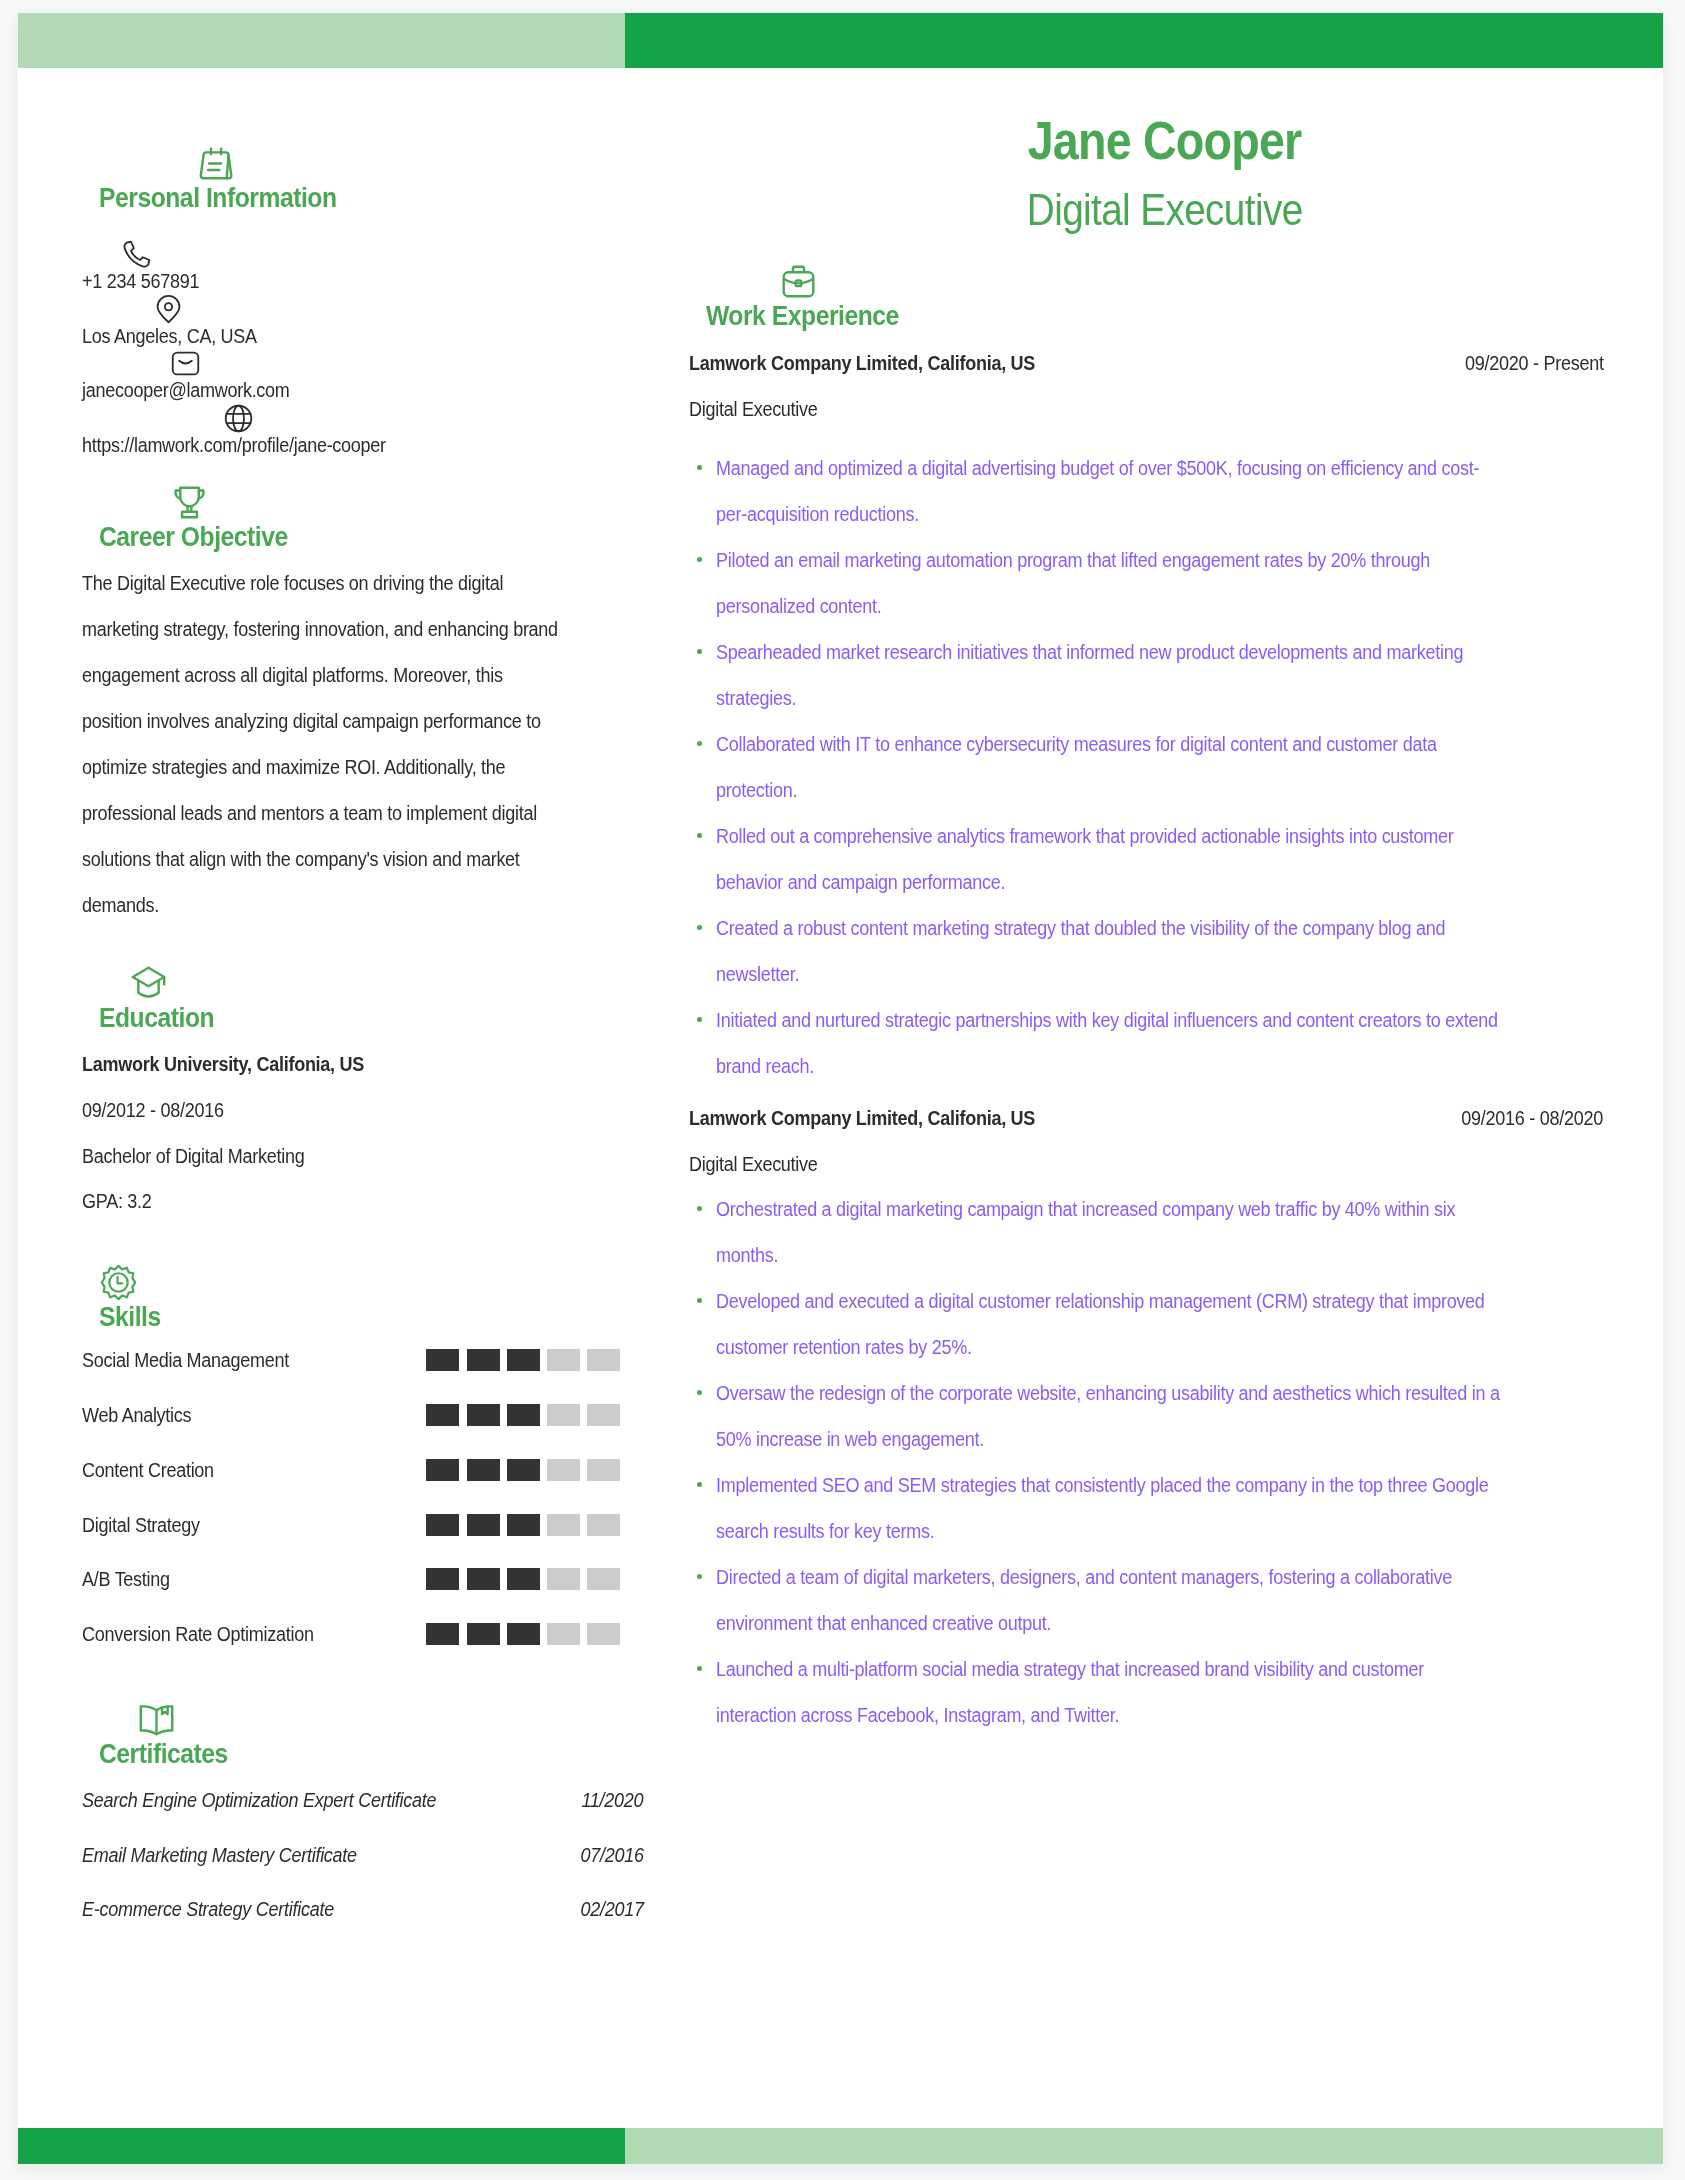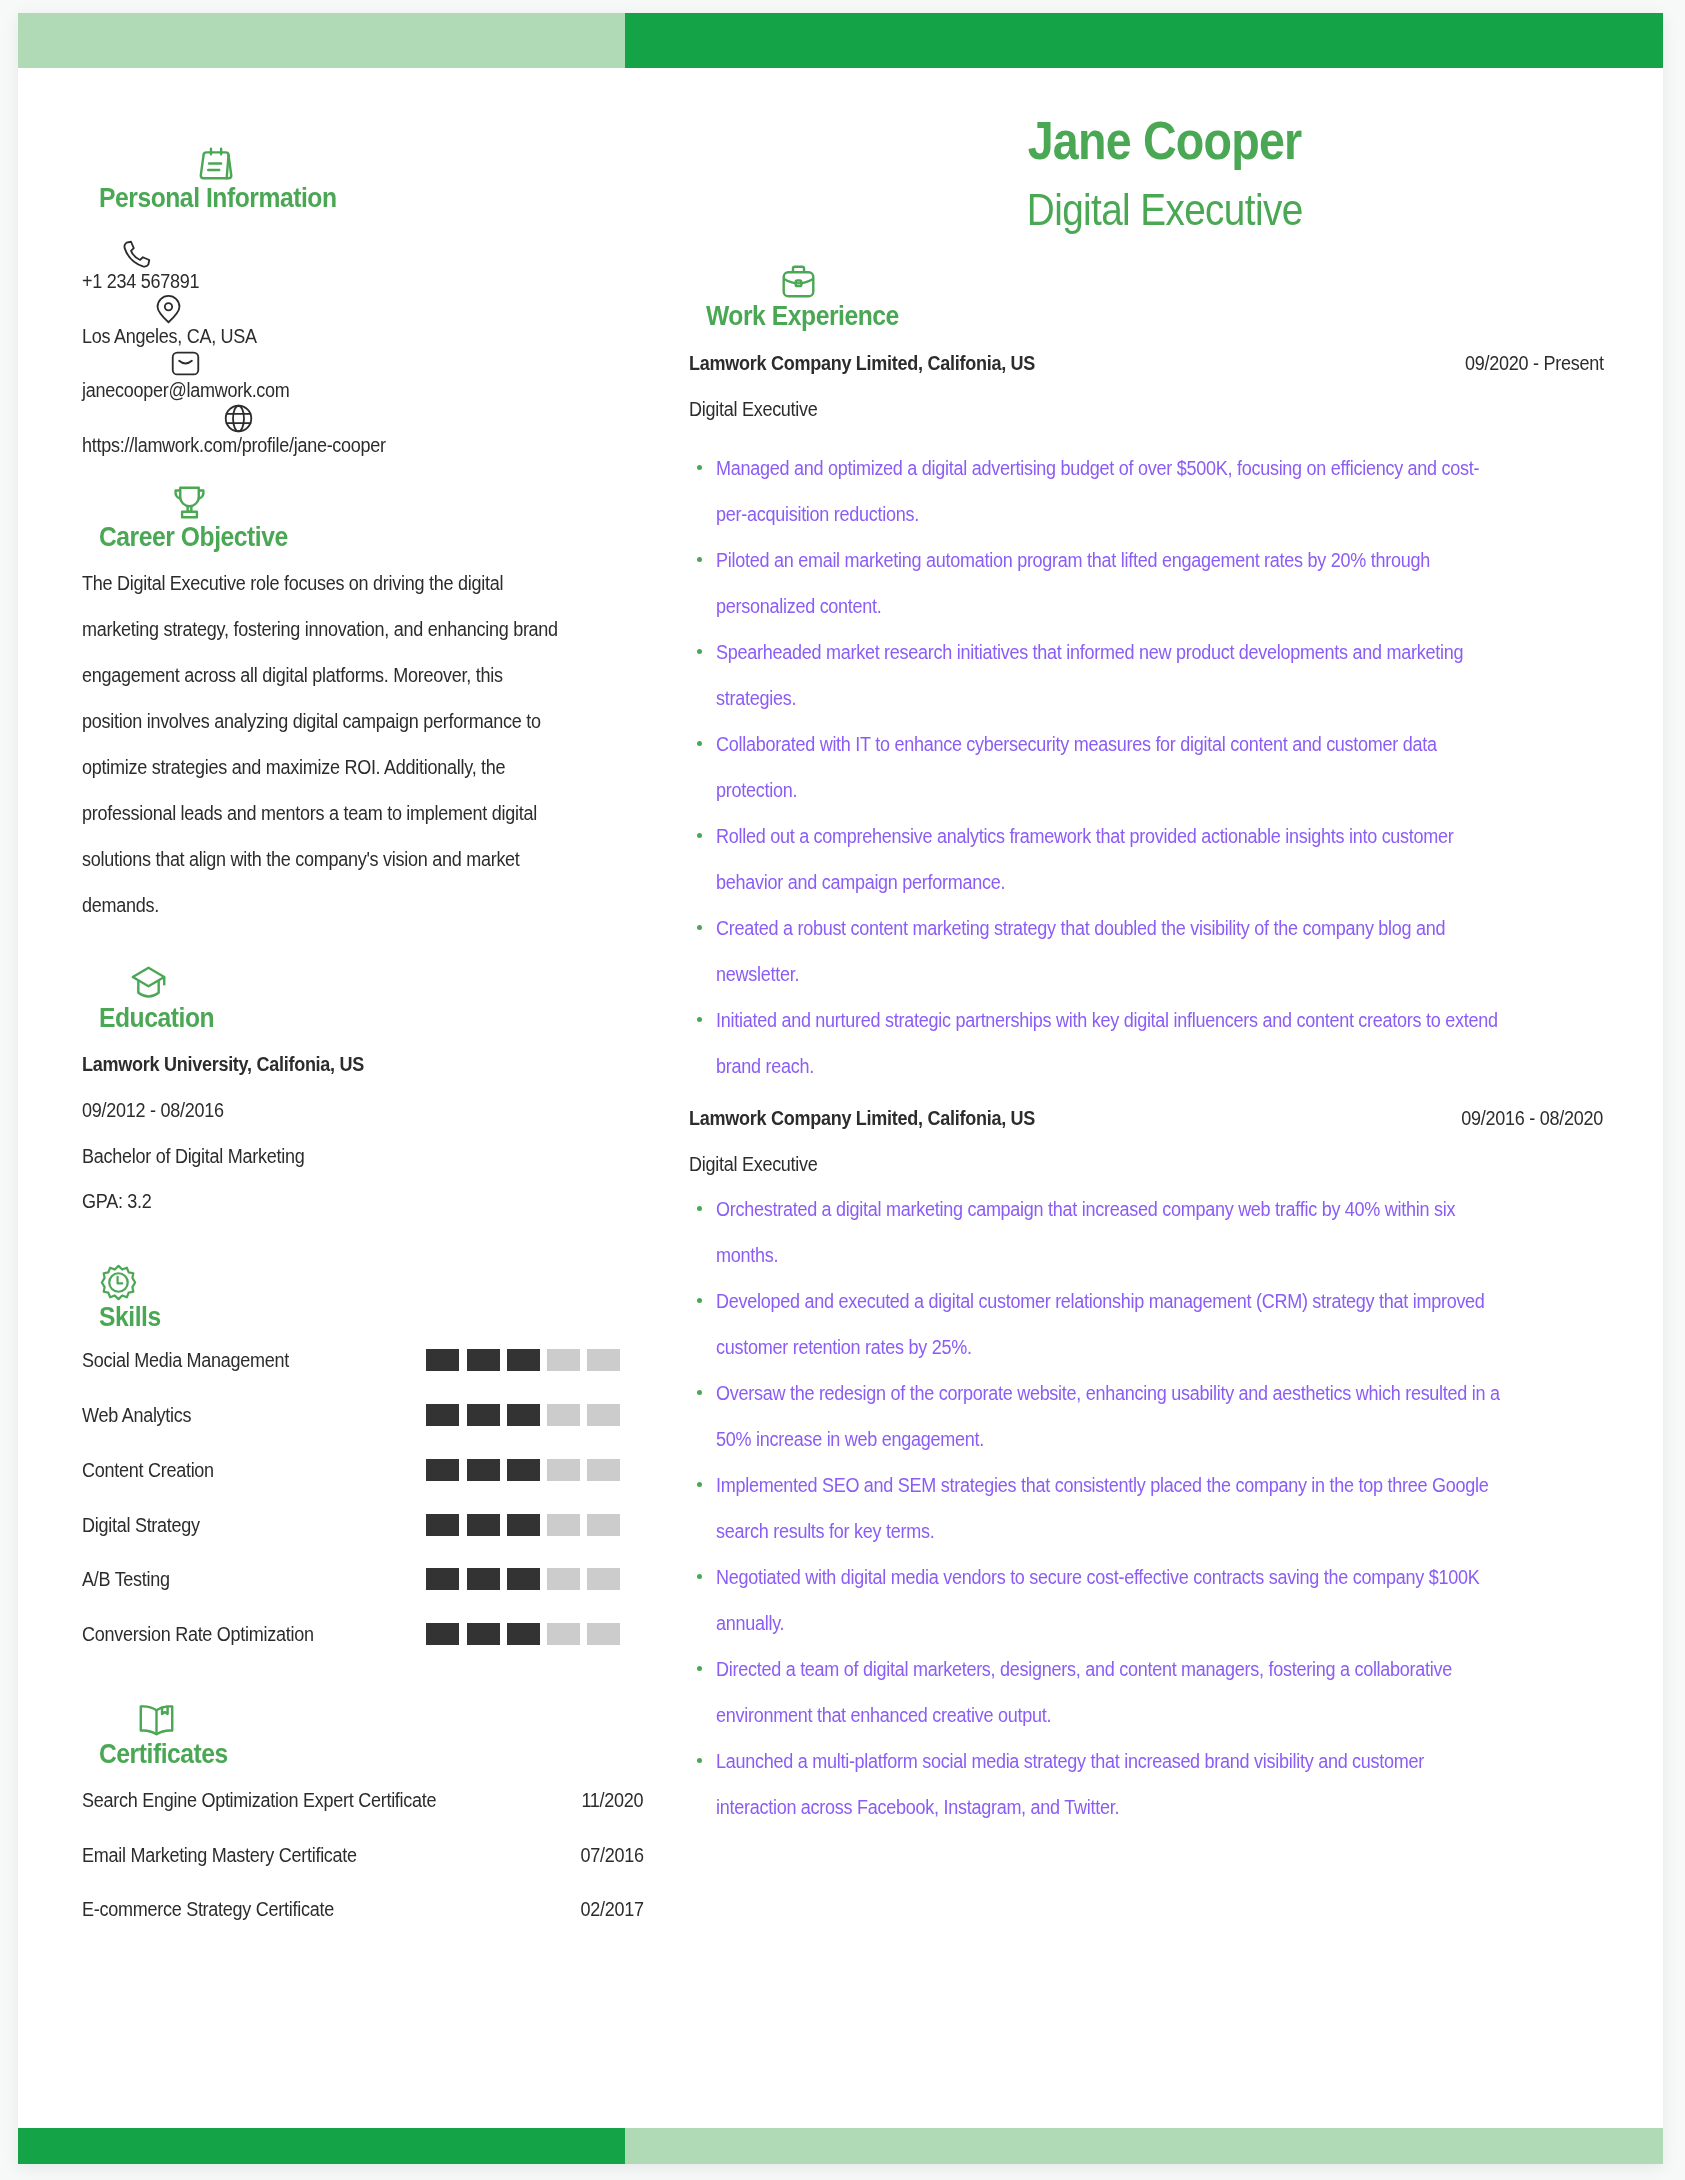--- a/index.html
+++ b/index.html
@@ -34,21 +34,21 @@
     .para-line { display: block; white-space: nowrap; transform: scaleX(0.92); transform-origin: left center; }
 
     .abs-line { position: absolute; left: 0; height: 31px; display: flex; align-items: center; }
 
     .skill-row { position: absolute; left: 0; width: 561px; height: 27.4px; display: flex; align-items: center; }
     .skill-bars { position: absolute; left: 344px; top: 2.7px; display: flex; gap: 7.3px; }
     .skill-bars span { width: 33px; height: 22px; display: block; }
     .filled { background: #333333; }
     .empty { background: #cccccc; }
 
-    .cert-row { position: absolute; left: 0; width: 561px; height: 31px; display: flex; align-items: center; }
+    .cert-row { position: absolute; left: 0; width: 561px; height: 31px; display: flex; align-items: center; font-style: italic; }
     .cert-date { position: absolute; right: 0; font-size: 19.6px; letter-spacing: -0.3px; color: #2c2c2c; transform: scaleX(0.92); transform-origin: right center; white-space: nowrap; }
 
     .name { position: absolute; left: 0; width: 950px; text-align: center; font-weight: bold; font-size: 53px; color: #4aa754; letter-spacing: -0.9px; }
     .name span, .job-title span { display: inline-block; transform: scaleX(0.88); }
     .job-title { position: absolute; left: 0; width: 950px; text-align: center; font-size: 44px; color: #4aa754; letter-spacing: -0.7px; }
 
     .job-head { position: absolute; left: 0; width: 914px; height: 31px; display: flex; align-items: center; }
     .job-date { position: absolute; right: 0; font-size: 19.6px; letter-spacing: -0.3px; color: #2c2c2c; transform: scaleX(0.92); transform-origin: right center; white-space: nowrap; }
 
     .bullets { position: absolute; left: 0; width: 914px; list-style: none; }
@@ -327,24 +327,20 @@
         </li>
       <li>
           <span class="bl">Oversaw the redesign of the corporate website, enhancing usability and aesthetics which resulted in a</span>
           <span class="bl">50% increase in web engagement.</span>
         </li>
       <li>
           <span class="bl">Implemented SEO and SEM strategies that consistently placed the company in the top three Google</span>
           <span class="bl">search results for key terms.</span>
         </li>
       <li>
-          <span class="bl">Negotiated with digital media vendors to secure cost-effective contracts saving the company $100K</span>
-          <span class="bl">annually.</span>
-        </li>
-      <li>
           <span class="bl">Directed a team of digital marketers, designers, and content managers, fostering a collaborative</span>
           <span class="bl">environment that enhanced creative output.</span>
         </li>
       <li>
           <span class="bl">Launched a multi-platform social media strategy that increased brand visibility and customer</span>
           <span class="bl">interaction across Facebook, Instagram, and Twitter.</span>
         </li>
     </ul>
   </div>
 

